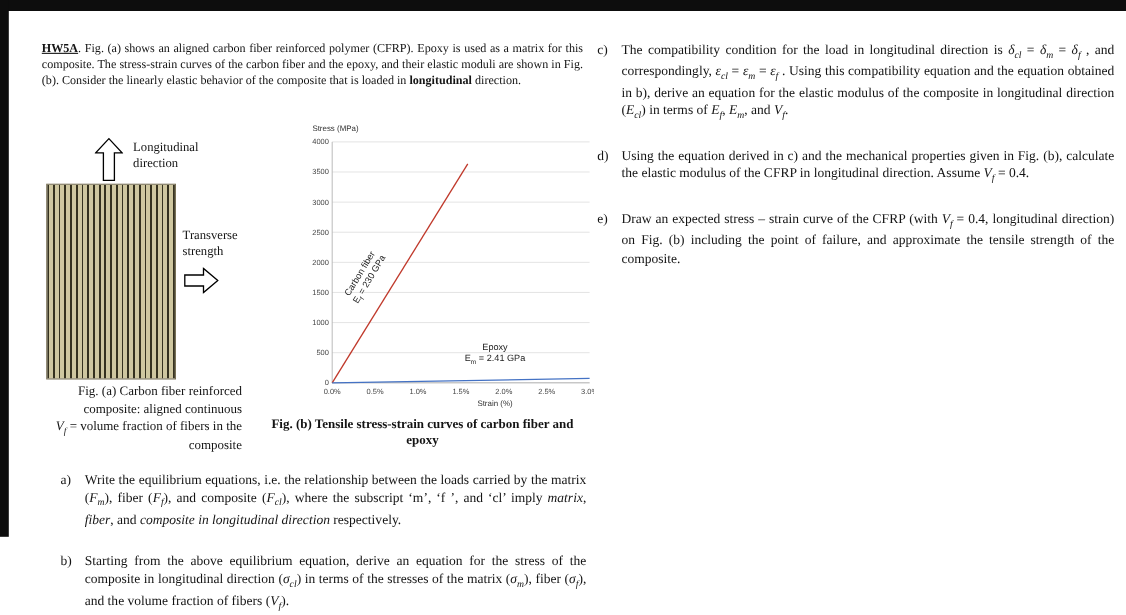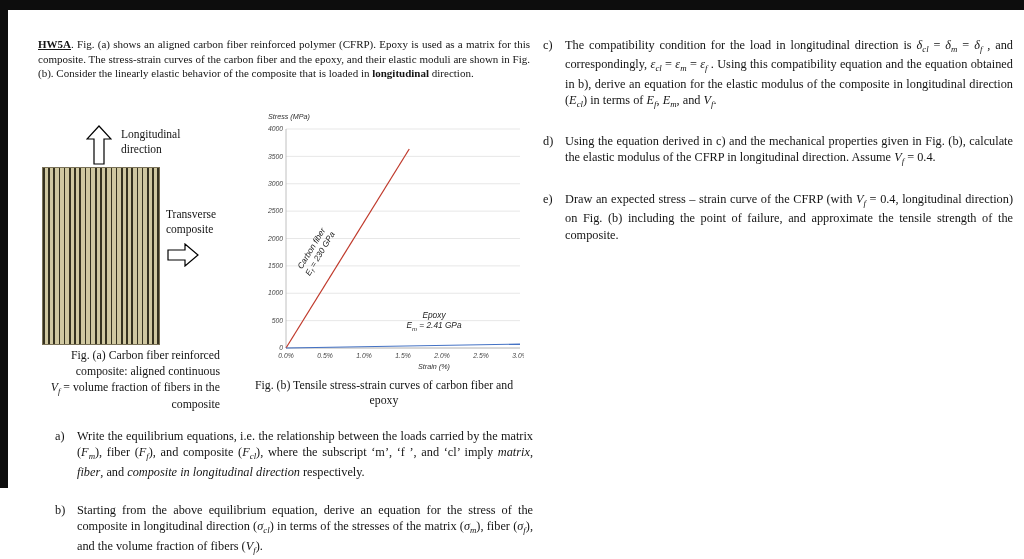--- a/index.html
+++ b/index.html
@@ -31,21 +31,21 @@
 
   
   .chart { width:264px; height:258px; }
   .axis-label { font-family:"Liberation Sans", sans-serif; font-size:7.2px; color:#333; }
   .tick { font-family:"Liberation Sans", sans-serif; font-size:6.8px; fill:#444; }
   .series-label {
     font-family:"Liberation Sans", sans-serif; font-size:8.3px; line-height:1.18;
     color:#222; text-align:center;
   }
   .rot { transform:rotate(-59deg); }
-  .figb-caption { width:276px; text-align:center; font-weight:normal; font-size:11.8px; line-height:1.3; }
+  .figb-caption { width:276px; text-align:center; font-weight:bold; font-size:11.8px; line-height:1.3; }
 
   i sub, .qtext sub, sub { font-size:0.72em; }
 </style>
 </head>
 <body>
 
 <div class="abs bar-top"></div>
 <div class="abs bar-left"></div>
 
 <div class="abs para" style="left:38px; top:37px; width:492px;"><b><u>HW5A</u></b>. Fig. (a) shows an aligned carbon fiber reinforced polymer (CFRP). Epoxy is used as a matrix for this composite. The stress-strain curves of the carbon fiber and the epoxy, and their elastic moduli are shown in Fig. (b). Consider the linearly elastic behavior of the composite that is loaded in <b>longitudinal</b> direction.</div>
@@ -53,29 +53,29 @@
 <div class="abs" style="left:0; top:0;">
   <svg class="abs" style="left:86px; top:125px;" width="26" height="40" viewBox="0 0 26 40">
     <polygon points="13,1 25,14 18,14 18,39 8,39 8,14 1,14" fill="#ffffff" stroke="#000000" stroke-width="1.2"></polygon>
   </svg>
   <div class="abs dir-label" style="left:121px; top:127px;">Longitudinal
 direction</div>
 
   <div class="abs stripes" style="left:42px; top:167px;"></div>
 
   <div class="abs dir-label" style="left:166px; top:207px;">Transverse
-composite</div>
+strength</div>
   <svg class="abs" style="left:167px; top:243px;" width="32" height="24" viewBox="0 0 32 24">
     <polygon points="1,7 18,7 18,1 31,12 18,23 18,17 1,17" fill="#ffffff" stroke="#000000" stroke-width="1.2"></polygon>
   </svg>
 
   <div class="abs figa-caption" style="left:28px; top:348px;">Fig. (a) Carbon fiber reinforced<br>composite: aligned continuous<br><i>V<sub>f</sub></i> = volume fraction of fibers in the<br>composite</div>
 </div>
 
-<div class="abs chart" style="left:260px; top:113px;font-style:italic;">
+<div class="abs chart" style="left:276px; top:113px;">
   <div class="abs axis-label" style="left:8px; top:-1px;">Stress (MPa)</div>
 
   <svg id="chart-svg" class="abs" style="left:0; top:0;" width="264" height="255">
       <line x1="26" y1="235" x2="260" y2="235" stroke="#dcdcdc" stroke-width="0.7"></line>
       <text class="tick" x="23" y="237.2" text-anchor="end">0</text>
       <line x1="26" y1="207.625" x2="260" y2="207.625" stroke="#dcdcdc" stroke-width="0.7"></line>
       <text class="tick" x="23" y="209.825" text-anchor="end">500</text>
       <line x1="26" y1="180.25" x2="260" y2="180.25" stroke="#dcdcdc" stroke-width="0.7"></line>
       <text class="tick" x="23" y="182.45" text-anchor="end">1000</text>
       <line x1="26" y1="152.875" x2="260" y2="152.875" stroke="#dcdcdc" stroke-width="0.7"></line>

